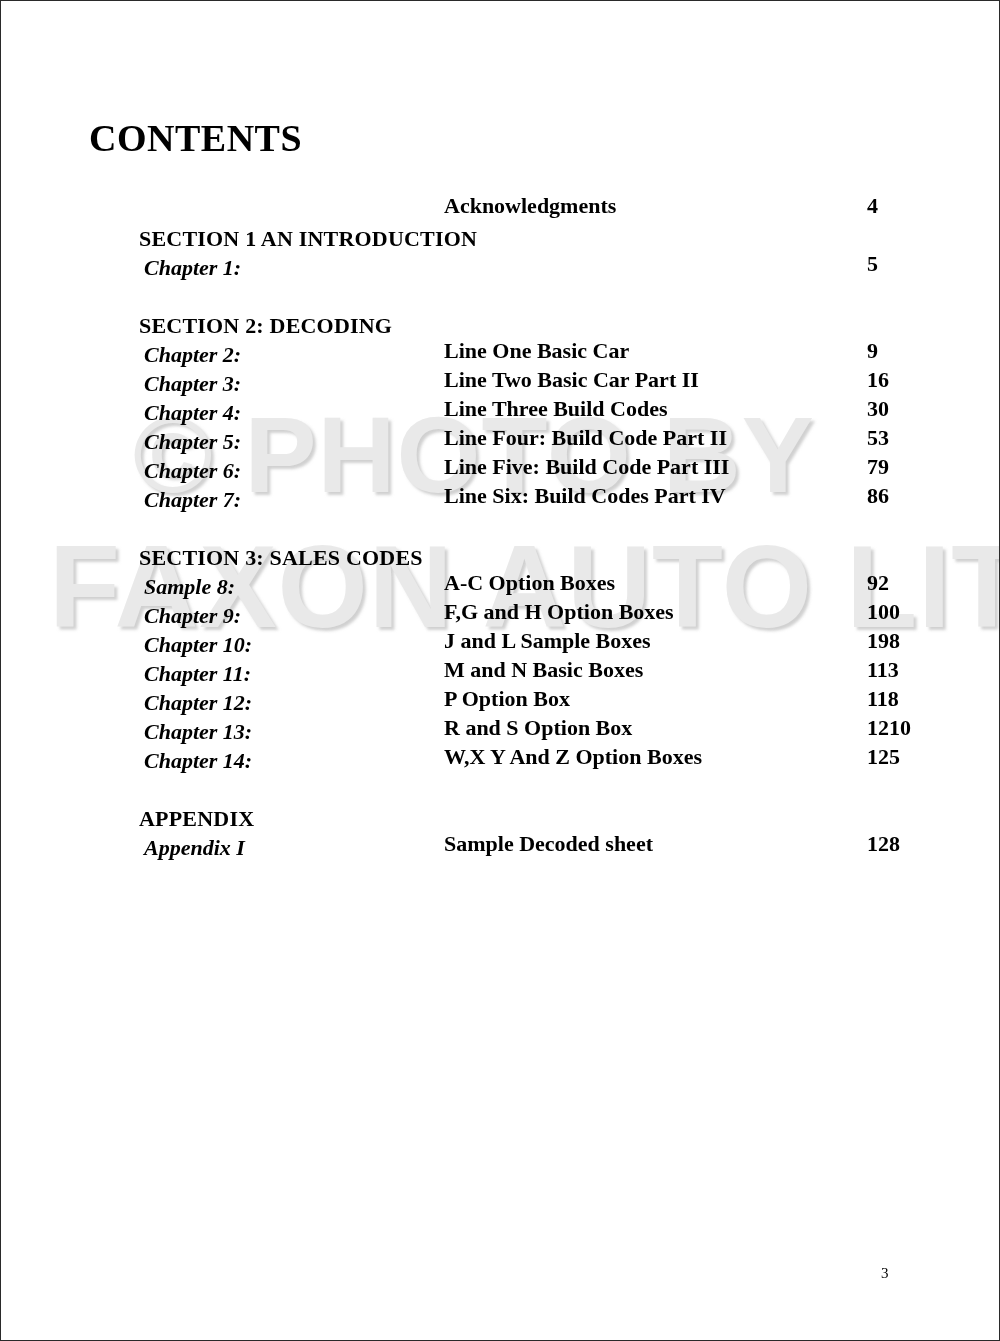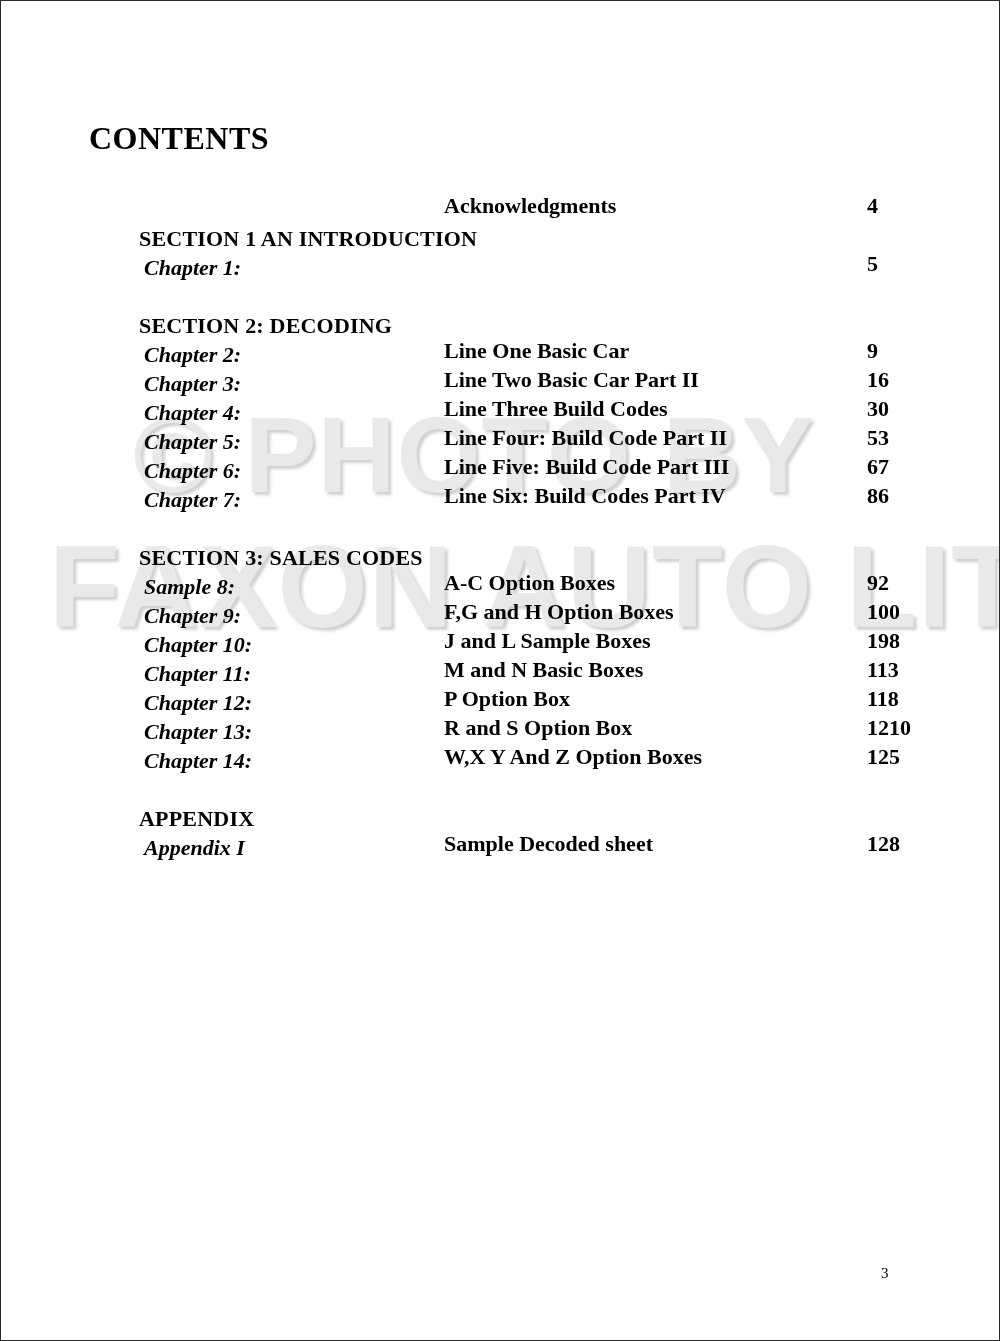--- a/index.html
+++ b/index.html
@@ -56,21 +56,21 @@
   
   .content {
     position: relative;
     z-index: 2;
   }
 
   .page-title {
     position: absolute;
     left: 88px;
     top: 118px;
-    font-size: 32px;
+    font-size: 38px;
     font-weight: 700;
     letter-spacing: 0.5px;
     line-height: 38px;
   }
 
   .toc {
     position: absolute;
     left: 0;
     top: 190px;
     width: 1000px;
@@ -177,21 +177,21 @@
           <span class="col-page">30</span>
         </div>
         <div class="row">
           <span class="col-label">Chapter 5:</span>
           <span class="col-title">Line Four: Build Code Part II</span>
           <span class="col-page">53</span>
         </div>
         <div class="row">
           <span class="col-label">Chapter 6:</span>
           <span class="col-title">Line Five: Build Code Part III</span>
-          <span class="col-page">67</span>
+          <span class="col-page">79</span>
         </div>
         <div class="row">
           <span class="col-label">Chapter 7:</span>
           <span class="col-title">Line Six: Build Codes Part IV</span>
           <span class="col-page">86</span>
         </div>
         <div class="row spacer"></div>
         <div class="row section">
           <span class="col-label">SECTION 3: SALES CODES</span>
           <span class="col-title"></span>

